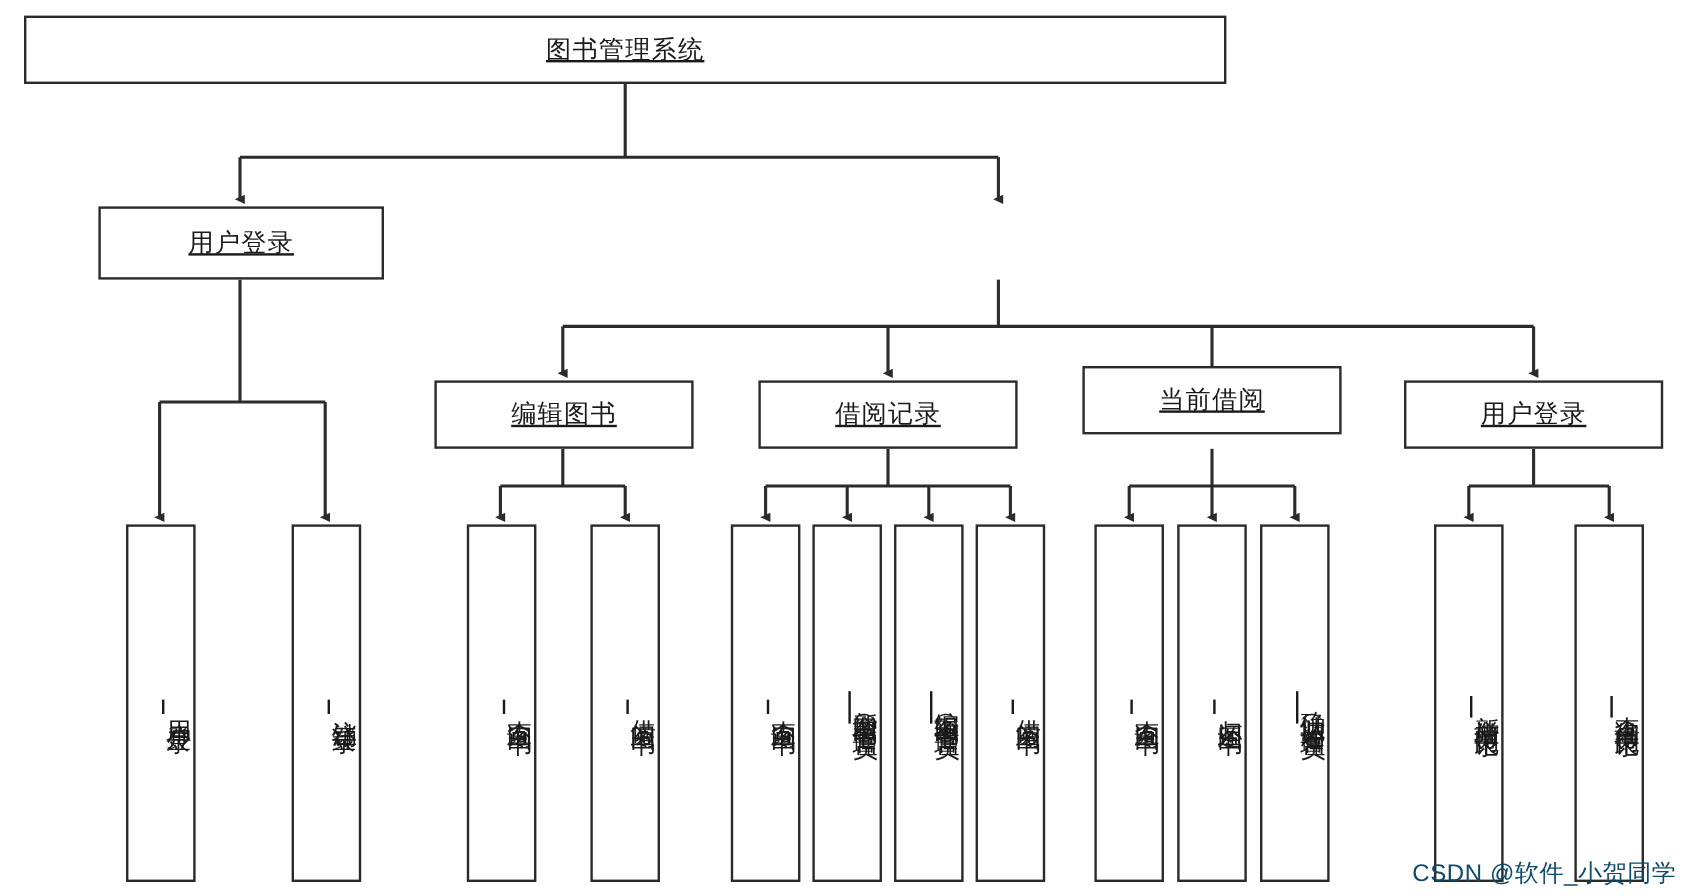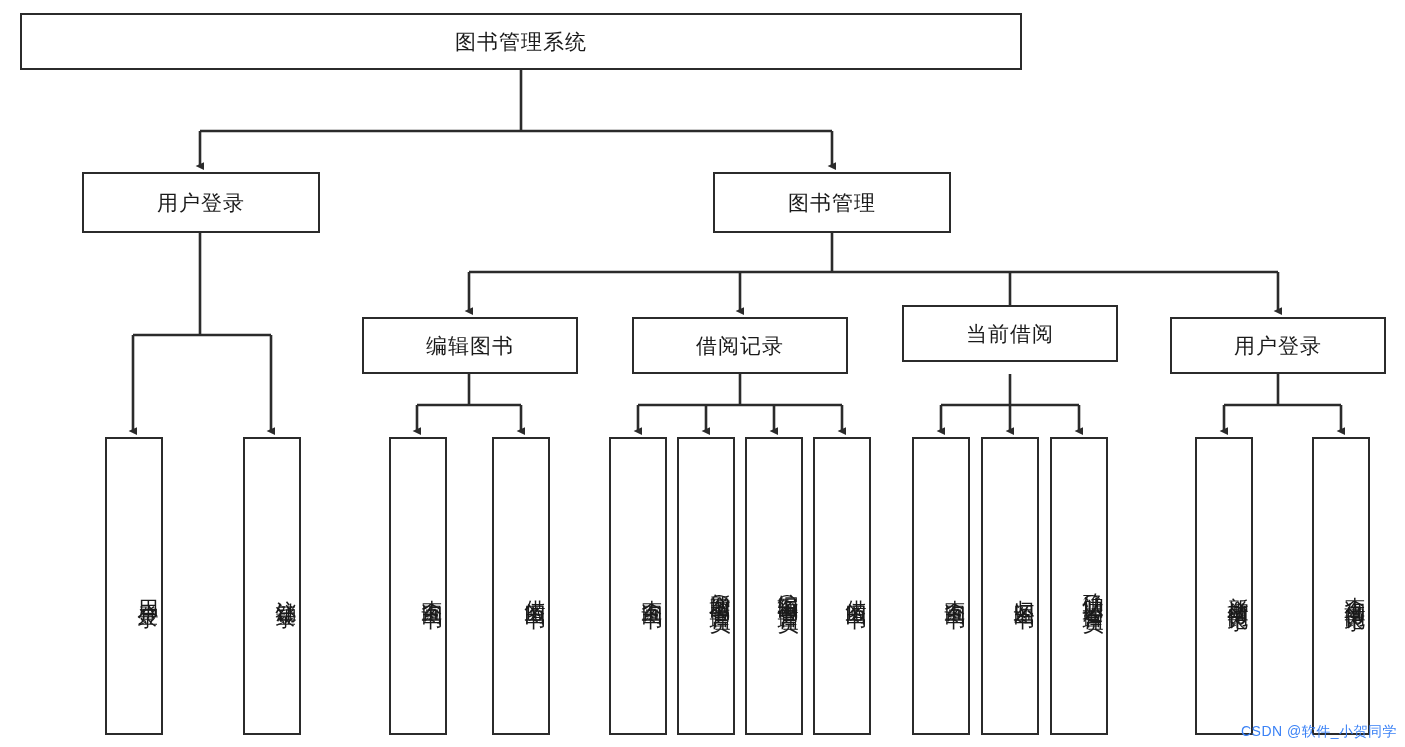--- a/index.html
+++ b/index.html
@@ -48,27 +48,28 @@
     font-size: 21px;
     letter-spacing: 3px;
     line-height: 1.25;
     padding-top: 6px;
     align-items: flex-start;
     justify-content: center;
   }
   .node-label {
     display: block;
     white-space: nowrap;
+    text-decoration: underline;
   }
   #watermark {
     position: absolute;
     right: 8px;
     bottom: 6px;
-    font-size: 14px;
-    color: #3b82f6;
+    font-size: 20px;
+    color: #0c4a6e;
     letter-spacing: 0.5px;
     z-index: 5;
     white-space: nowrap;
   }
 </style>
 </head>
 <body>
 
 <div id="diagram-root">
 
@@ -123,23 +124,20 @@
   </svg>
 
   <div class="node horiz" style="left:20px; top:13px; width:1002px; height:57px;">
     <span class="node-label">图书管理系统</span>
   </div>
 
   <div class="node horiz" style="left:82px; top:172px; width:238px; height:61px;">
     <span class="node-label">用户登录</span>
   </div>
 
-  <div class="node horiz" style="left:713px; top:172px; width:238px; height:61px;">
-    <span class="node-label">图书管理</span>
-  </div>
 
   <div class="node horiz" style="left:362px; top:317px; width:216px; height:57px;">
     <span class="node-label">编辑图书</span>
   </div>
 
   <div class="node horiz" style="left:632px; top:317px; width:216px; height:57px;">
     <span class="node-label">借阅记录</span>
   </div>
 
   <div class="node horiz" style="left:902px; top:305px; width:216px; height:57px;">

